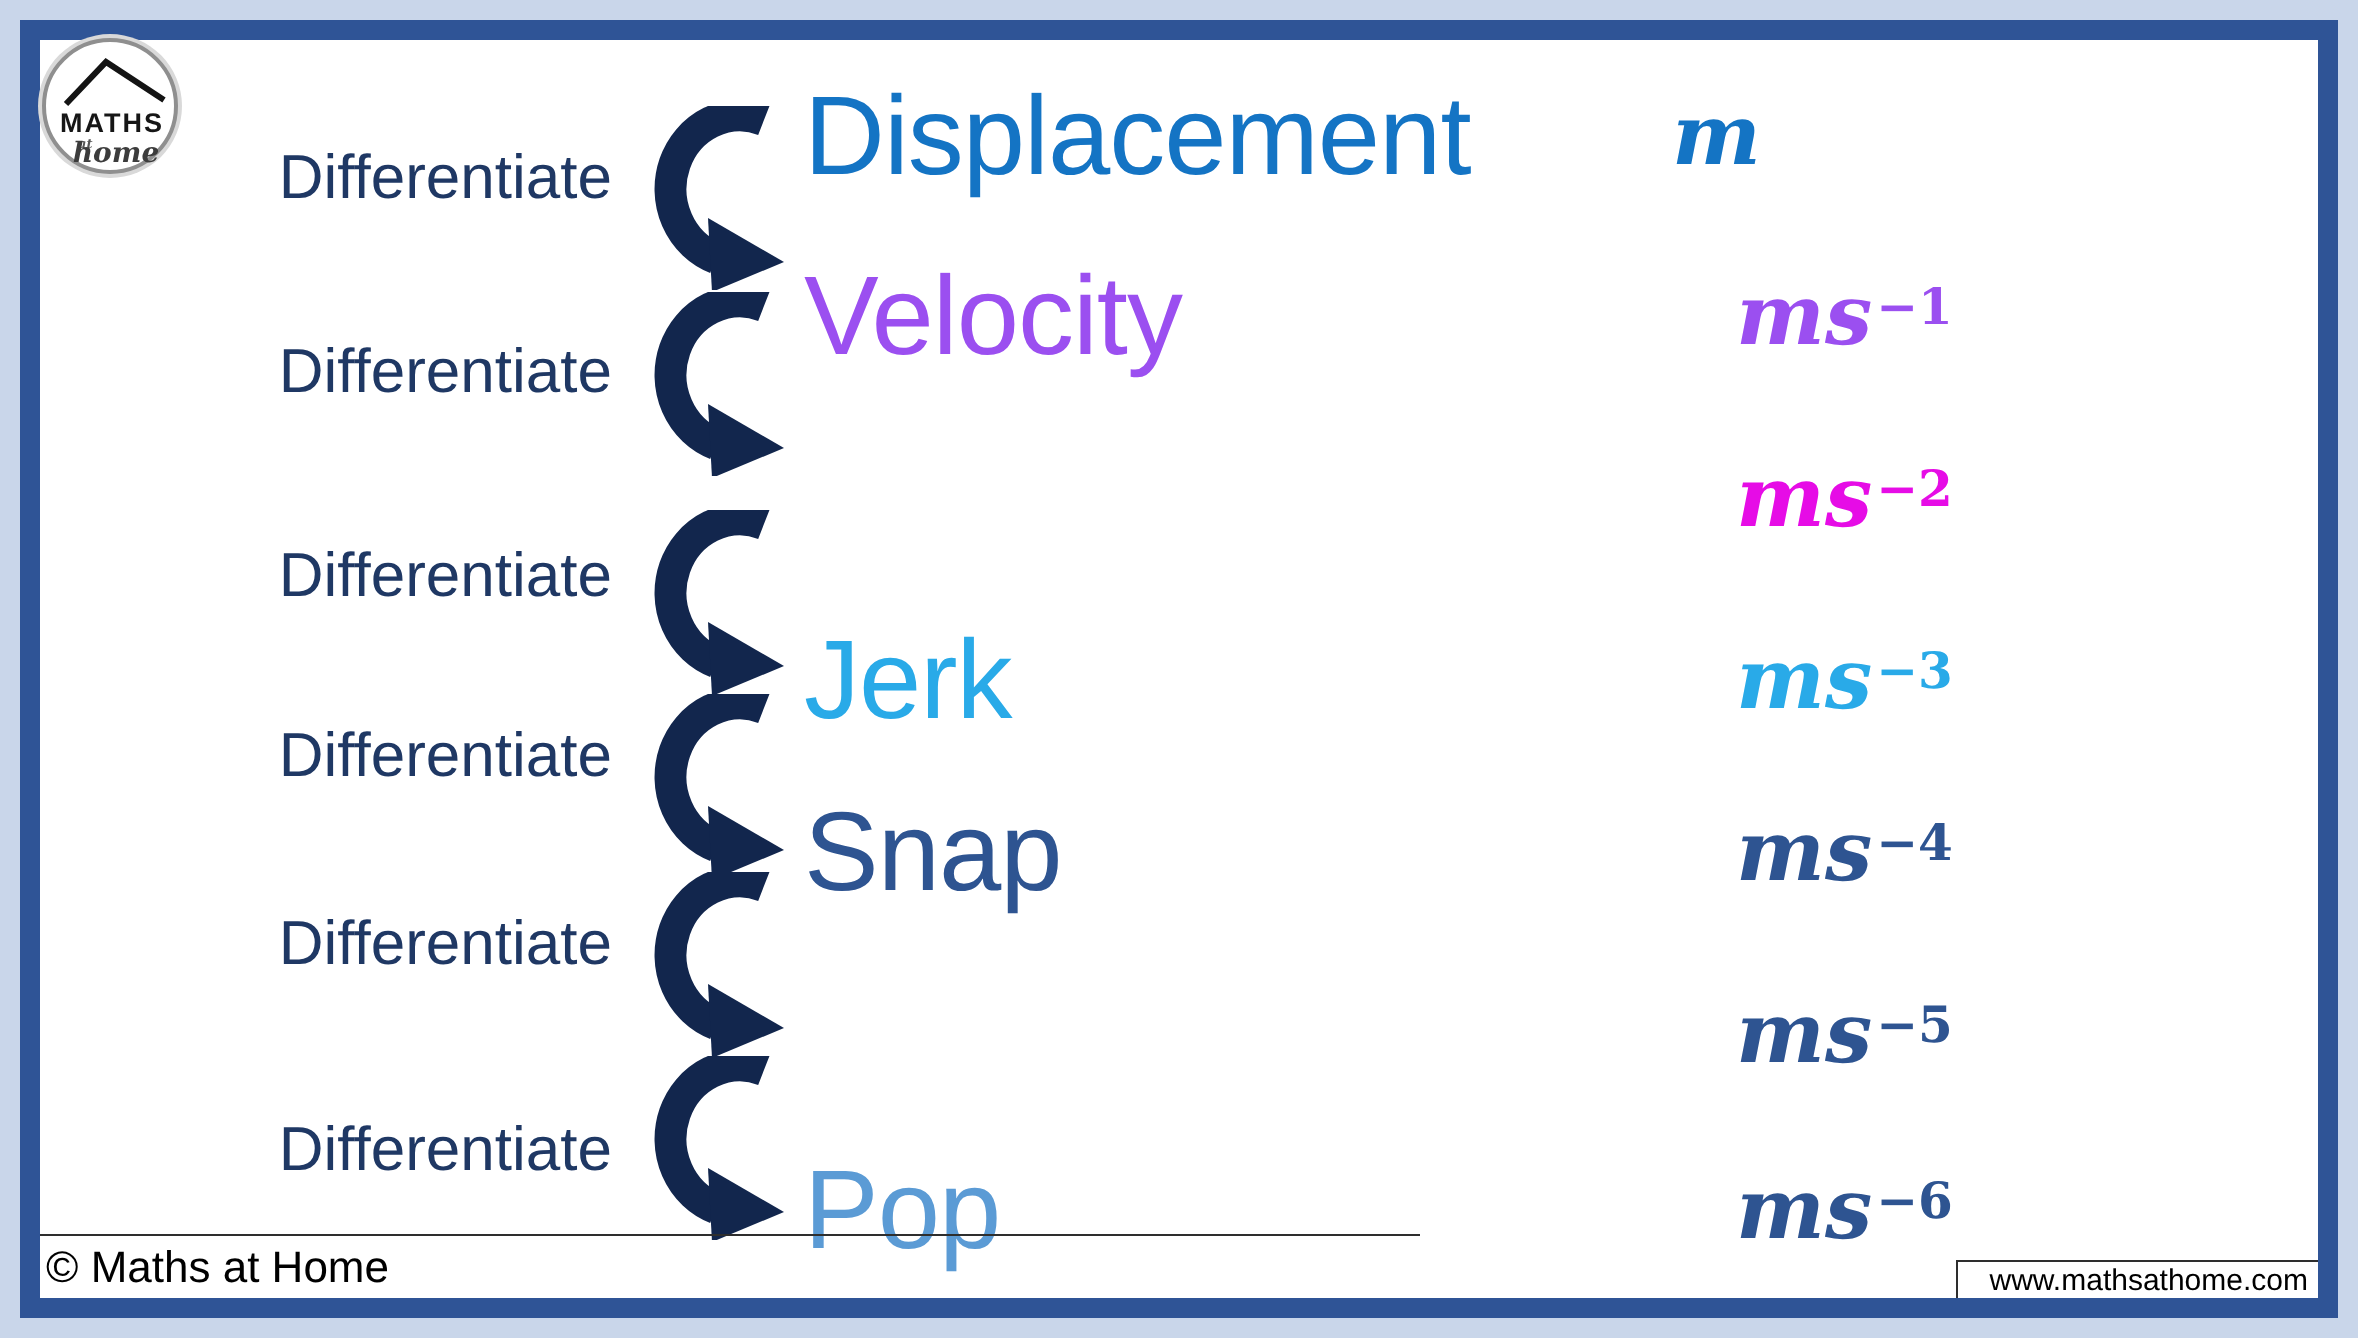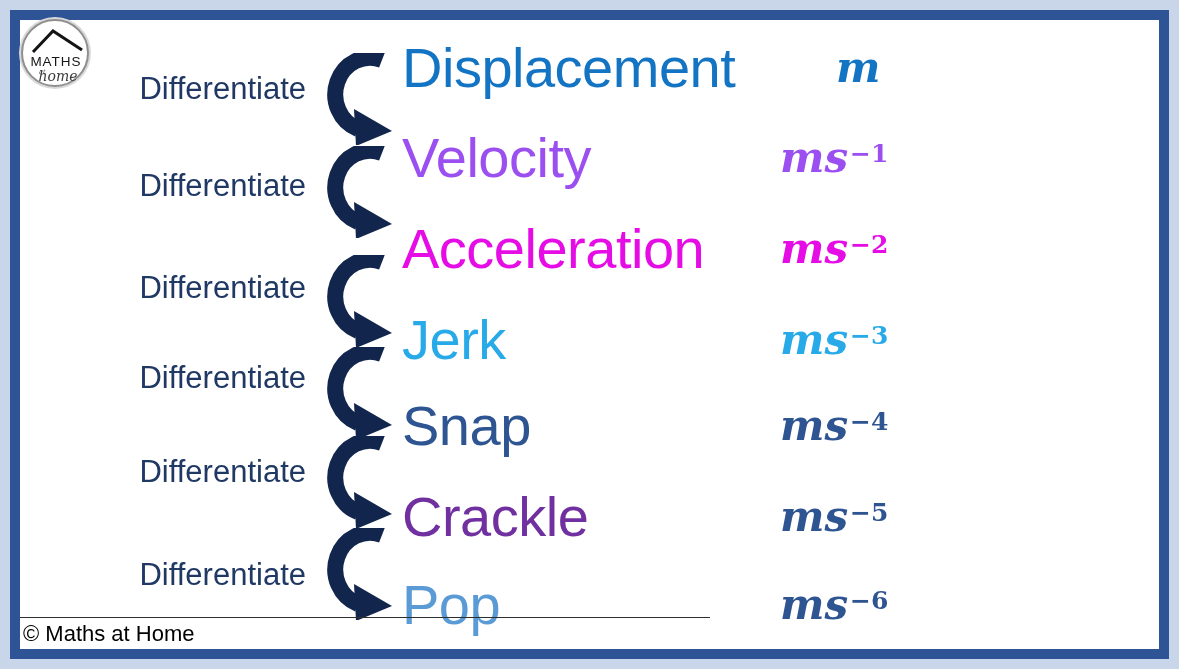--- a/index.html
+++ b/index.html
@@ -2,25 +2,25 @@
 <html><head>
 <meta charset="utf-8">
 <style>
   html,body{margin:0;padding:0;}
   body{width:1179px;height:669px;font-family:"Liberation Sans",sans-serif;}
   .stage{position:relative;width:1179px;height:669px;overflow:hidden;background:#c9d6ea;}
   .mat{position:absolute;inset:0;}
   .frame{position:absolute;left:10px;top:10px;right:10px;bottom:10px;border:10px solid #2f5496;background:#ffffff;box-sizing:border-box;}
   
   .logo{position:absolute;left:21px;top:19px;width:68px;height:68px;border-radius:50%;
-        background:#ffffff;border:2px solid #8f8f8f;box-shadow:0 0 0 2px #d9d9d9;box-sizing:border-box;}
+        background:#ffffff;border:2px solid #8f8f8f;box-shadow:0 0 0 2px #d9d9d9;box-sizing:border-box;font-weight:bold;}
   
   .term{position:absolute;left:402px;height:68px;display:flex;align-items:center;
         font-weight:400;font-size:56px;letter-spacing:-0.5px;white-space:nowrap;}
-  .unit{position:absolute;left:780px;height:68px;display:flex;align-items:center;
+  .unit{position:absolute;left:868px;height:68px;display:flex;align-items:center;
         font-family:"DejaVu Serif",serif;font-style:italic;font-weight:700;font-size:42px;white-space:nowrap;}
   .unit sup{font-size:25px;font-style:normal;position:relative;top:-4px;left:2px;font-weight:700;}
   
   .diff{position:absolute;left:128px;width:178px;height:30px;display:flex;align-items:center;
         justify-content:flex-end;font-size:31px;white-space:nowrap;}
   
   .arrow{position:absolute;left:310px;width:84px;height:92px;}
   
   .footer-left{position:absolute;left:20px;top:617px;width:690px;height:32px;
                border-top:1.5px solid #2e2e2e;font-size:22px;color:#000;
@@ -41,24 +41,22 @@
     <svg width="64" height="64" viewBox="0 0 64 64">
       <path d="M 10 31 L 30 10 L 59 29" fill="none" stroke="#141414" stroke-width="3"></path>
       <text x="33" y="45" text-anchor="middle" font-family="Liberation Sans, sans-serif" font-size="13.5" letter-spacing="1" fill="#161616">MATHS</text>
       <text x="16" y="53" font-family="DejaVu Serif, serif" font-style="italic" font-size="6.5" fill="#555">at</text>
       <text x="35" y="60" text-anchor="middle" font-family="DejaVu Serif, serif" font-style="italic" font-size="14" fill="#3c3c3c">home</text>
     </svg>
   </div>
 
   <div class="term" style="top: 33px; color: rgb(20, 116, 196);">Displacement</div>
   <div class="term" style="top: 123px; color: rgb(155, 79, 240);">Velocity</div>
-  <div class="term" style="top: 214px; color: rgb(230, 12, 230);">Acceleration</div>
   <div class="term" style="top: 391px; color: rgb(46, 84, 145);">Snap</div>
   <div class="term" style="top: 305px; color: rgb(41, 170, 232);">Jerk</div>
-  <div class="term" style="top: 482px; color: rgb(112, 48, 160);">Crackle</div>
   <div class="term" style="top: 570px; color: rgb(91, 155, 213);">Pop</div>
 
   <div class="unit" style="top: 33px; left: 836px; color: rgb(20, 116, 196);">
       <span>m</span>
       <sup></sup>
     </div>
   <div class="unit" style="top: 123px; color: rgb(155, 79, 240);">
       <span>ms</span>
       <sup>−1</sup>
     </div>
@@ -109,13 +107,14 @@
   <svg class="arrow" style="top: 436px; color: rgb(18, 38, 77);" viewBox="0 0 84 92">
       <path d="M 72 7 A 34 36 0 1 0 48 76" fill="none" stroke="currentColor" stroke-width="16"></path>
       <polygon points="44,56 82,78 46,93" fill="currentColor"></polygon>
     </svg>
   <svg class="arrow" style="top: 528px; color: rgb(18, 38, 77);" viewBox="0 0 84 92">
       <path d="M 72 7 A 34 36 0 1 0 48 76" fill="none" stroke="currentColor" stroke-width="16"></path>
       <polygon points="44,56 82,78 46,93" fill="currentColor"></polygon>
     </svg>
 
   <div class="footer-left">© Maths at Home</div>
+  <div class="footer-right">www.mathsathome.com</div>
 </div>
 
 </body></html>

